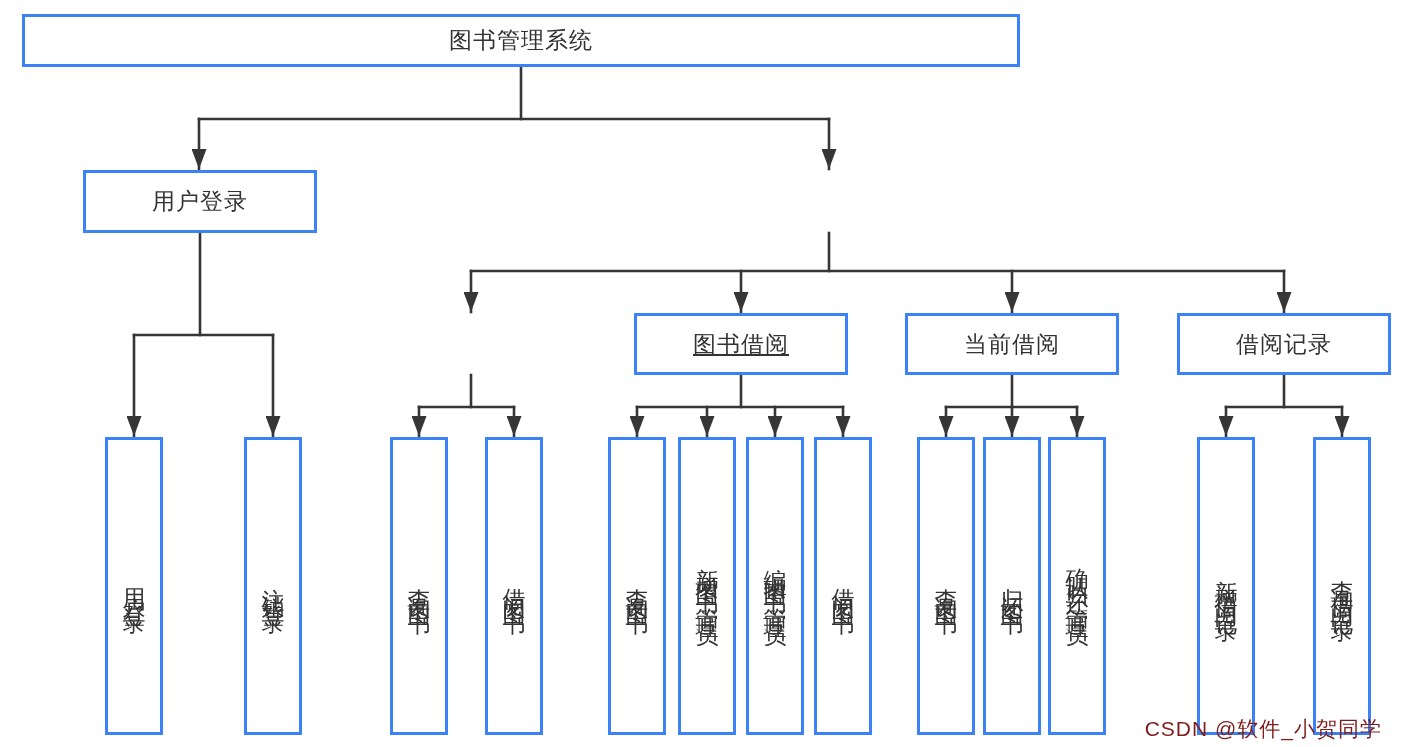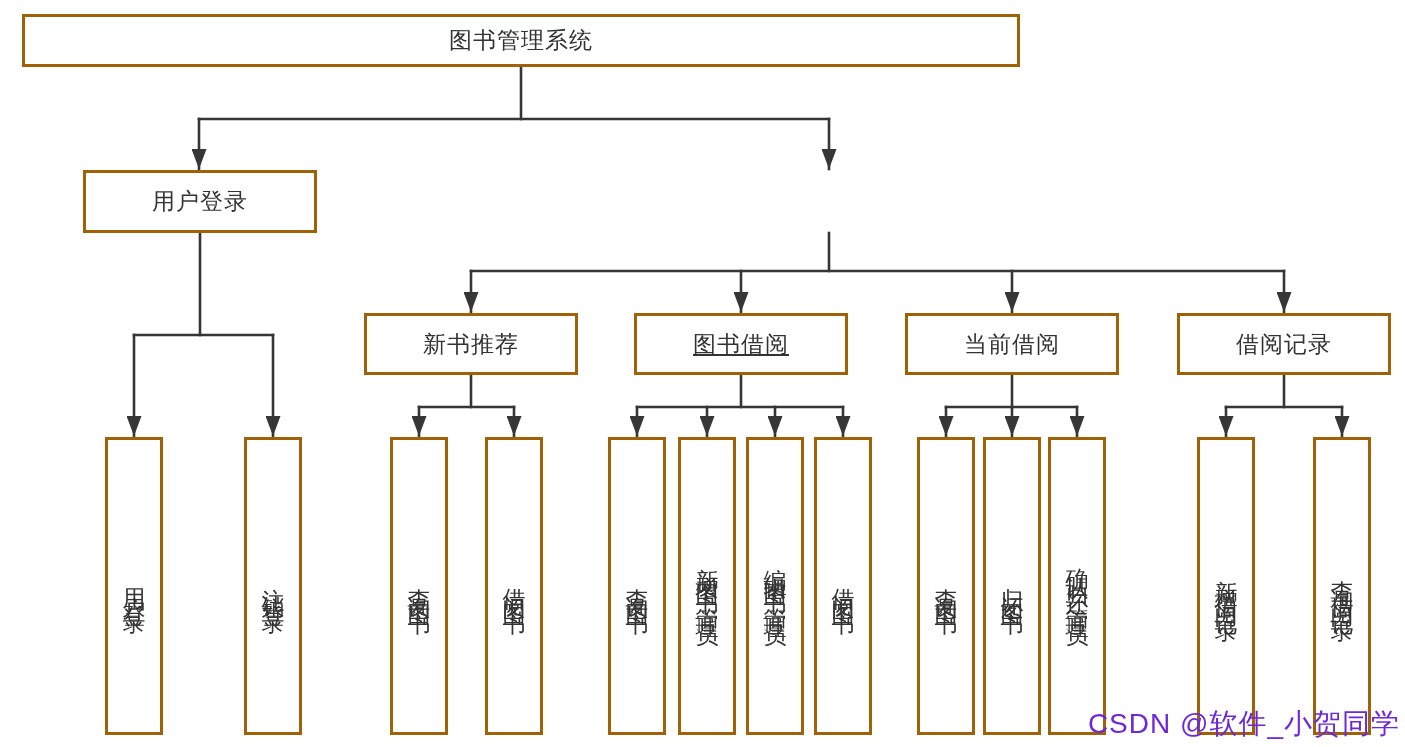--- a/index.html
+++ b/index.html
@@ -23,21 +23,21 @@
   }
   #connectors path.ln {
     fill: none;
     stroke: #363636;
     stroke-width: 2.6;
     stroke-linecap: square;
   }
   .node {
     position: absolute;
     box-sizing: border-box;
-    border: 3px solid #a16207;
+    border: 3px solid #3b82f6;
     background: #ffffff;
     display: flex;
     align-items: center;
     justify-content: center;
     color: #333333;
   }
   .node .lbl {
     font-size: 23px;
     letter-spacing: 1px;
     white-space: nowrap;
@@ -73,24 +73,24 @@
   #l-edit-book      { left: 746px; }
   #l-borrow-book-2  { left: 814px; }
   #l-query-book-3   { left: 917px; }
   #l-return-book    { left: 983px; }
   #l-confirm-return { left: 1048px; }
   #l-add-record     { left: 1197px; }
   #l-query-record   { left: 1313px; }
 
   #watermark {
     position: absolute;
-    right: 5px;
+    right: 23px;
     bottom: 4px;
-    font-size: 28px;
-    color: #6d28d9;
+    font-size: 21px;
+    color: #7f1d1d;
     letter-spacing: 1px;
     white-space: nowrap;
   }
 </style>
 </head>
 <body>
 
 <div id="canvas">
 
   <svg id="connectors" viewBox="0 0 1405 747" xmlns="http://www.w3.org/2000/svg">
@@ -156,23 +156,20 @@
   </svg>
 
   <div class="node root">
     <span class="lbl">图书管理系统</span>
   </div>
 
   <div class="node lvl2" id="n-user-login">
     <span class="lbl">用户登录</span>
   </div>
 
-  <div class="node lvl3" id="n-new-book-rec">
-    <span class="lbl">新书推荐</span>
-  </div>
   <div class="node lvl3" id="n-book-borrow">
     <span class="lbl">图书借阅</span>
   </div>
   <div class="node lvl3" id="n-current-borrow">
     <span class="lbl">当前借阅</span>
   </div>
   <div class="node lvl3" id="n-borrow-record">
     <span class="lbl">借阅记录</span>
   </div>
 

